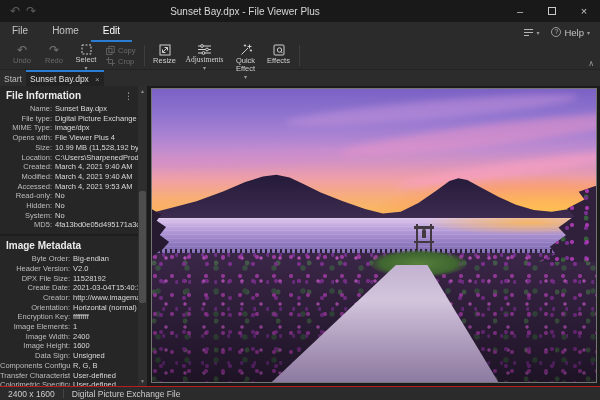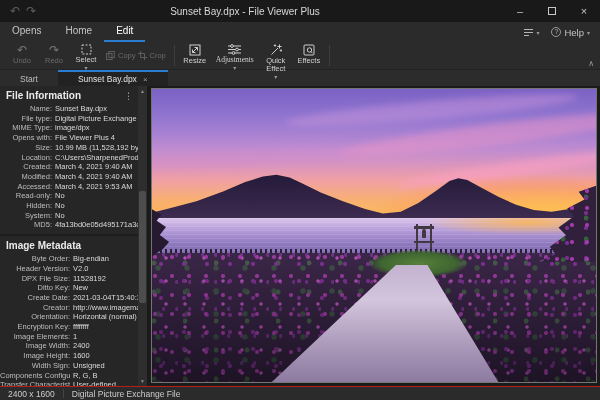--- a/index.html
+++ b/index.html
@@ -26,31 +26,31 @@
   .help-circle { width: 10px; height: 10px; border: 1px solid #9a9a9a; border-radius: 50%; font-size: 7px; line-height: 8px; text-align: center; color: #b5b5b5; }
   .drop-glyph { font-size: 6px; color: #9a9a9a; }
 
   
   .ribbon { height: 28px; background: #2b2b2b; display: flex; align-items: stretch; padding-left: 6px; flex: none; position: relative; border-bottom: 1px solid #232323; }
   .rb-big { width: 32px; display: flex; flex-direction: column; align-items: center; justify-content: flex-start; padding-top: 2px; font-size: 7.5px; color: #d2d2d2; line-height: 8px; text-align: center; }
   .rb-big .ic { height: 12px; display: flex; align-items: center; justify-content: center; margin-bottom: 1px; }
   .rb-big.disabled { color: #6b6b6b; }
   .rb-big.disabled svg, .rb-big.disabled .glyph { opacity: .45; }
   .glyph { font-size: 12px; line-height: 12px; color: #cfcfcf; }
-  .rb-smallcol { display: flex; flex-direction: row; justify-content: center; gap: 2px; padding: 0 4px; }
+  .rb-smallcol { display: flex; flex-direction: column; justify-content: center; gap: 2px; padding: 0 4px; }
   .rb-small { display: flex; align-items: center; gap: 3px; font-size: 7.5px; color: #6b6b6b; }
   .rb-small svg { opacity: .45; }
   .rb-sep { width: 1px; background: #3d3d3d; margin: 3px 4px; }
   .rb-collapse { position: absolute; right: 6px; bottom: 1px; font-size: 8px; color: #9a9a9a; line-height: 8px; }
   .wide { width: 48px; font-family: Liberation Serif, serif; }
   .qe { width: 34px; }
 
   
   .tabbar { height: 16px; background: #2c2c2c; display: flex; align-items: stretch; flex: none; }
-  .doc-tab { display: flex; align-items: center; gap: 6px; padding: 0 20px; font-size: 8.5px; color: #bdbdbd; border-top: 2px solid transparent; }
+  .doc-tab { display: flex; align-items: center; gap: 6px; padding: 0 4px; font-size: 8.5px; color: #bdbdbd; border-top: 2px solid transparent; }
   .doc-tab.active { background: #222222; color: #e2e2e2; border-top-color: #2b7dd2; }
   .tab-close { font-size: 8px; color: #9a9a9a; }
 
   
   .main { flex: 1; display: flex; min-height: 0; background: #1b1b1b; }
   .sidebar { width: 148px; background: #262626; display: flex; flex: none; border-right: 1px solid #1a1a1a; }
   .sidebar-content { flex: 1; overflow: hidden; min-width: 0; }
   .section { padding-bottom: 4px; }
   .section + .section { border-top: 2px solid #1d1d1d; }
   .sec-head { display: flex; align-items: center; justify-content: space-between; padding: 4px 5px 3px 6px; }
@@ -156,21 +156,21 @@
       <div class="win-btn">
           <span class="maxbox"></span>
         </div>
       <div class="win-btn">
           <span>×</span>
         </div>
     </div>
   </div>
 
   <div class="menubar">
-    <div class="menu-tab">Opens</div>
+    <div class="menu-tab">File</div>
     <div class="menu-tab">Home</div>
     <div class="menu-tab active">Edit</div>
     <div class="menu-right">
       <div class="ribbon-opts">
         <svg class="icon" width="11" height="9" viewBox="0 0 11 9">
             <g stroke="#b5b5b5" stroke-width="1">
               <line x1="1" y1="1.5" x2="10" y2="1.5"></line>
               <line x1="1" y1="4.5" x2="10" y2="4.5"></line>
               <line x1="1" y1="7.5" x2="6" y2="7.5"></line>
             </g>
@@ -379,24 +379,20 @@
               <div class="row">
                 <span class="lbl">Header Version:</span>
                 <span class="val">V2.0</span>
               </div>
 
               <div class="row">
                 <span class="lbl">DPX File Size:</span>
                 <span class="val">11528192</span>
               </div>
 
-              <div class="row">
-                <span class="lbl">Ditto Key:</span>
-                <span class="val">New</span>
-              </div>
 
               <div class="row">
                 <span class="lbl">Create Date:</span>
                 <span class="val">2021-03-04T15:40:34+00:</span>
               </div>
 
               <div class="row">
                 <span class="lbl">Creator:</span>
                 <span class="val">http://www.imagemag...</span>
               </div>
@@ -420,21 +416,21 @@
                 <span class="lbl">Image Width:</span>
                 <span class="val">2400</span>
               </div>
 
               <div class="row">
                 <span class="lbl">Image Height:</span>
                 <span class="val">1600</span>
               </div>
 
               <div class="row">
-                <span class="lbl">Width Sign:</span>
+                <span class="lbl">Data Sign:</span>
                 <span class="val">Unsigned</span>
               </div>
 
               <div class="row">
                 <span class="lbl">Components Configura...</span>
                 <span class="val">R, G, B</span>
               </div>
 
               <div class="row">
                 <span class="lbl">Transfer Characteristic:</span>

